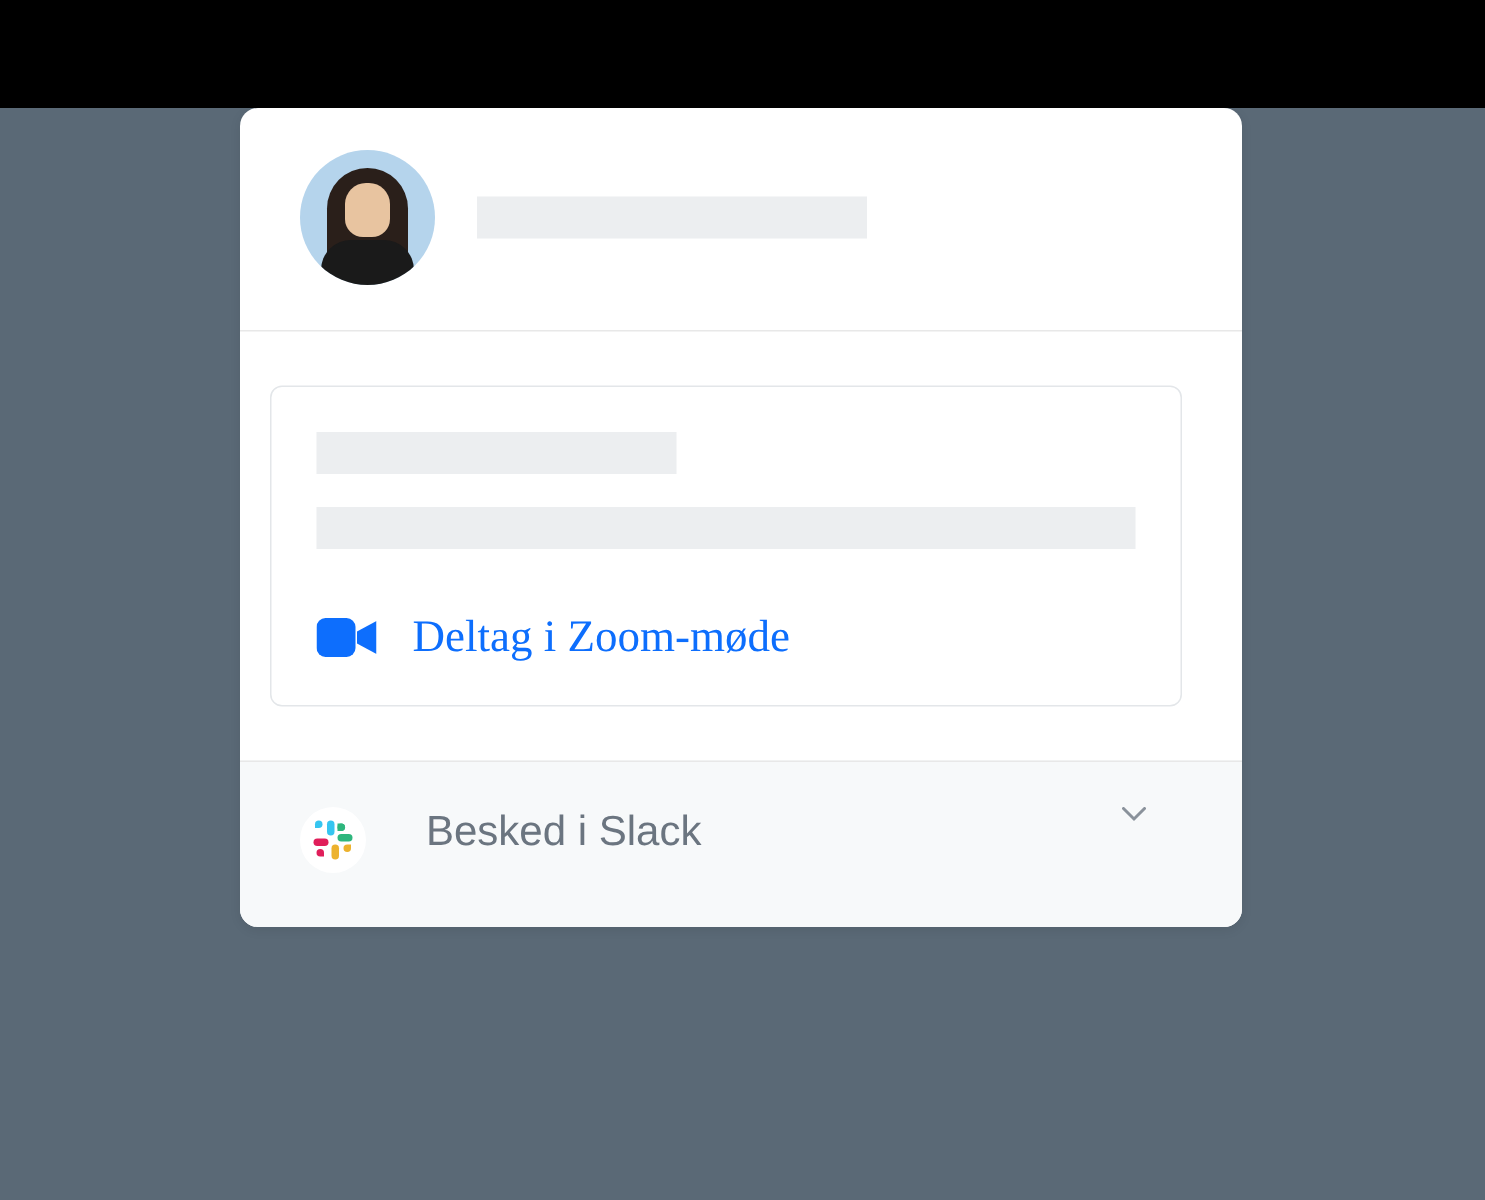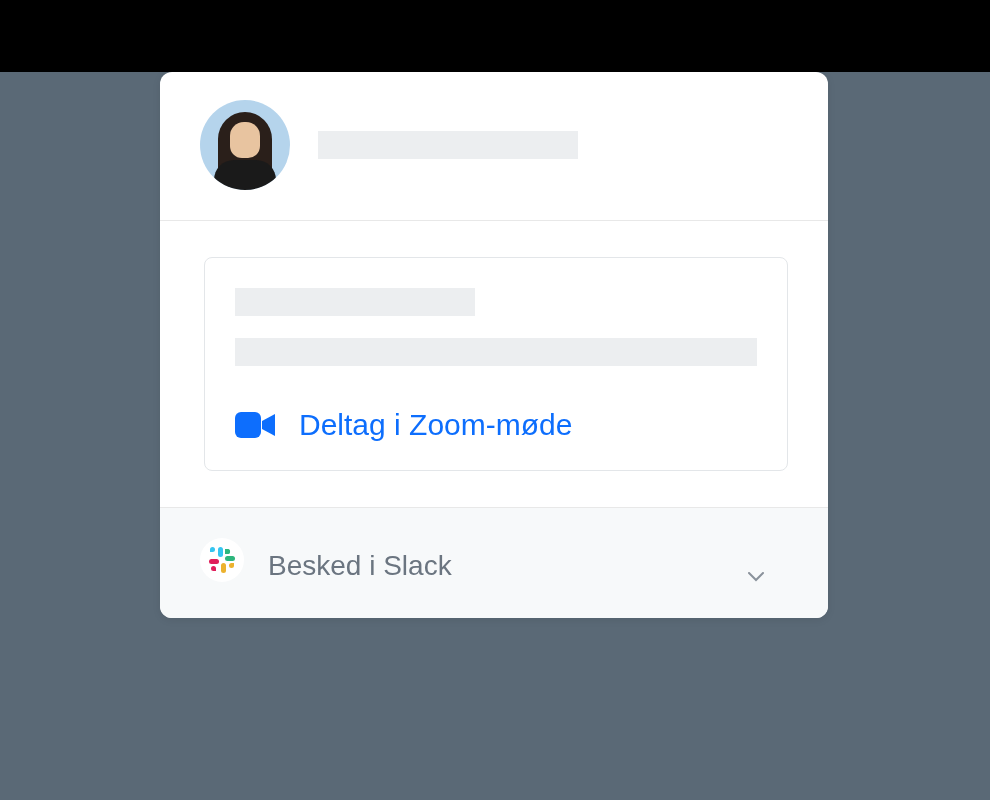--- a/index.html
+++ b/index.html
@@ -79,21 +79,22 @@
       height: 30px;
       background: #1a1a1a;
       border-radius: 20px 20px 0 0;
     }
     .name-placeholder {
       height: 28px;
       width: 260px;
       background: #eceef0;
     }
     .content-section {
-      padding: 36px 40px 36px 44px;
+      padding: 36px 40px 36px 20px;
+      font-family: Liberation Serif, serif;
     }
     .content-box {
       border: 1px solid #e3e6e9;
       border-radius: 8px;
       padding: 30px 30px 28px 30px;
     }
     .placeholder-line-1 {
       height: 28px;
       width: 240px;
       background: #eceef0;
@@ -119,22 +120,22 @@
     .zoom-text {
       color: #0d6efd;
       font-size: 30px;
       font-weight: 400;
     }
     .footer-section {
       background: #f7f9fa;
       border-top: 1px solid #e8e8e8;
       padding: 30px 56px 36px 40px;
       display: flex;
-      align-items: flex-end;
-      gap: 24px;
+      align-items: flex-start;
+      gap: 40px;
     }
     .slack-icon-wrap {
       width: 44px;
       height: 44px;
       background: #fff;
       border-radius: 50%;
       display: flex;
       align-items: center;
       justify-content: center;
       flex-shrink: 0;

